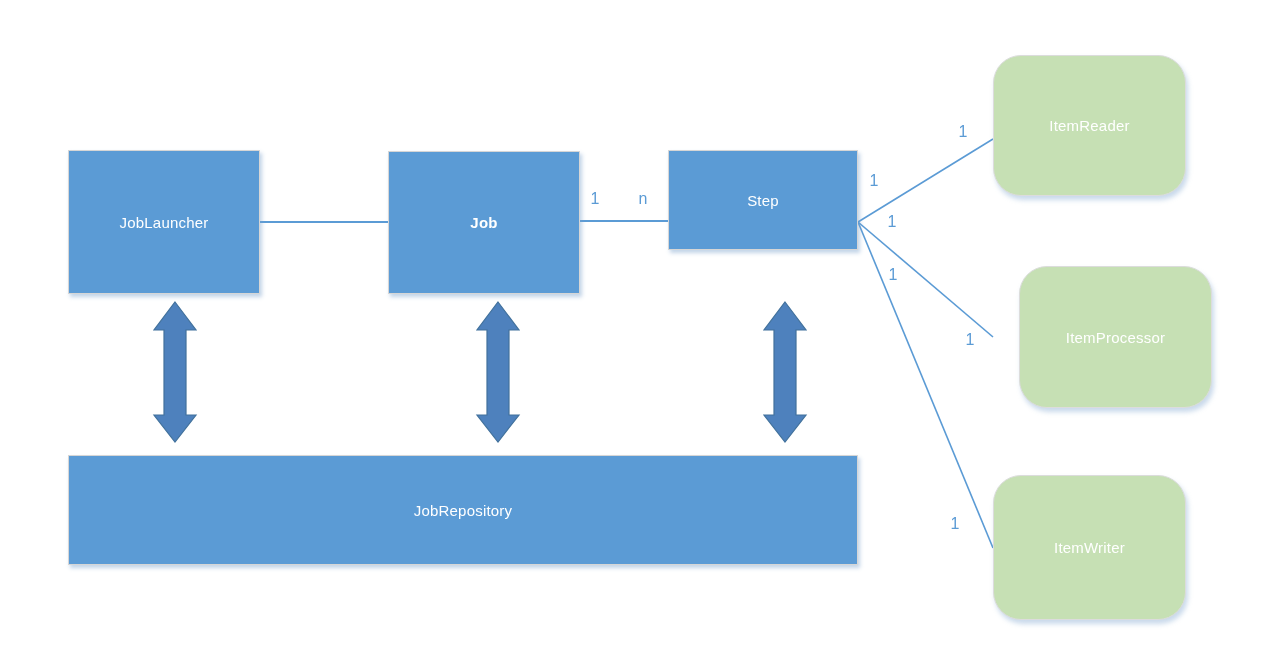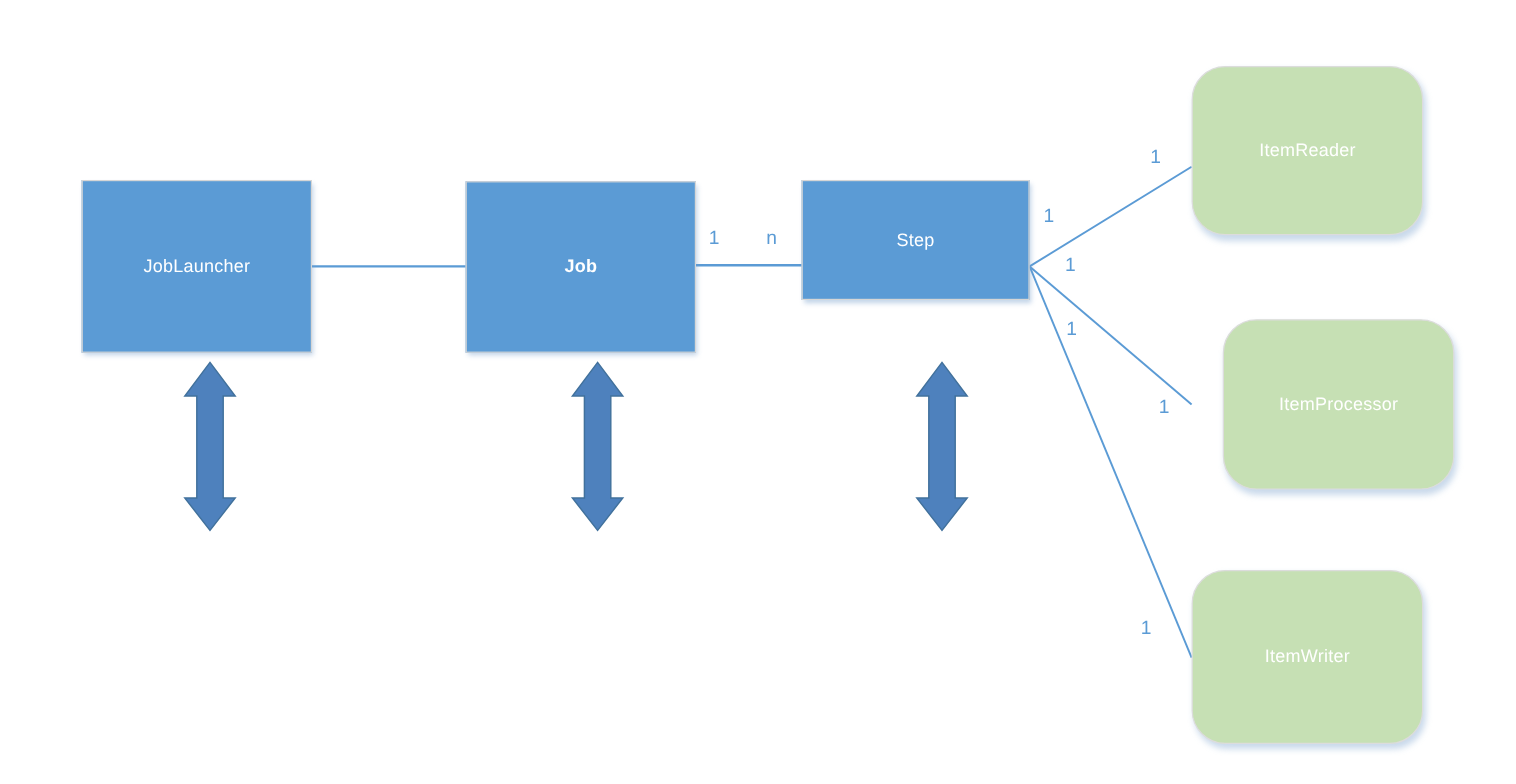--- a/index.html
+++ b/index.html
@@ -87,20 +87,23 @@
 
   <div class="node node-blue node-joblauncher">
     <span>JobLauncher</span>
   </div>
   <div class="node node-blue node-job">
     <span>Job</span>
   </div>
   <div class="node node-blue node-step">
     <span>Step</span>
   </div>
+  <div class="node node-blue node-jobrepository">
+    <span>JobRepository</span>
+  </div>
 
   <div class="node node-green node-itemreader">
     <span>ItemReader</span>
   </div>
   <div class="node node-green node-itemprocessor">
     <span>ItemProcessor</span>
   </div>
   <div class="node node-green node-itemwriter">
     <span>ItemWriter</span>
   </div>

